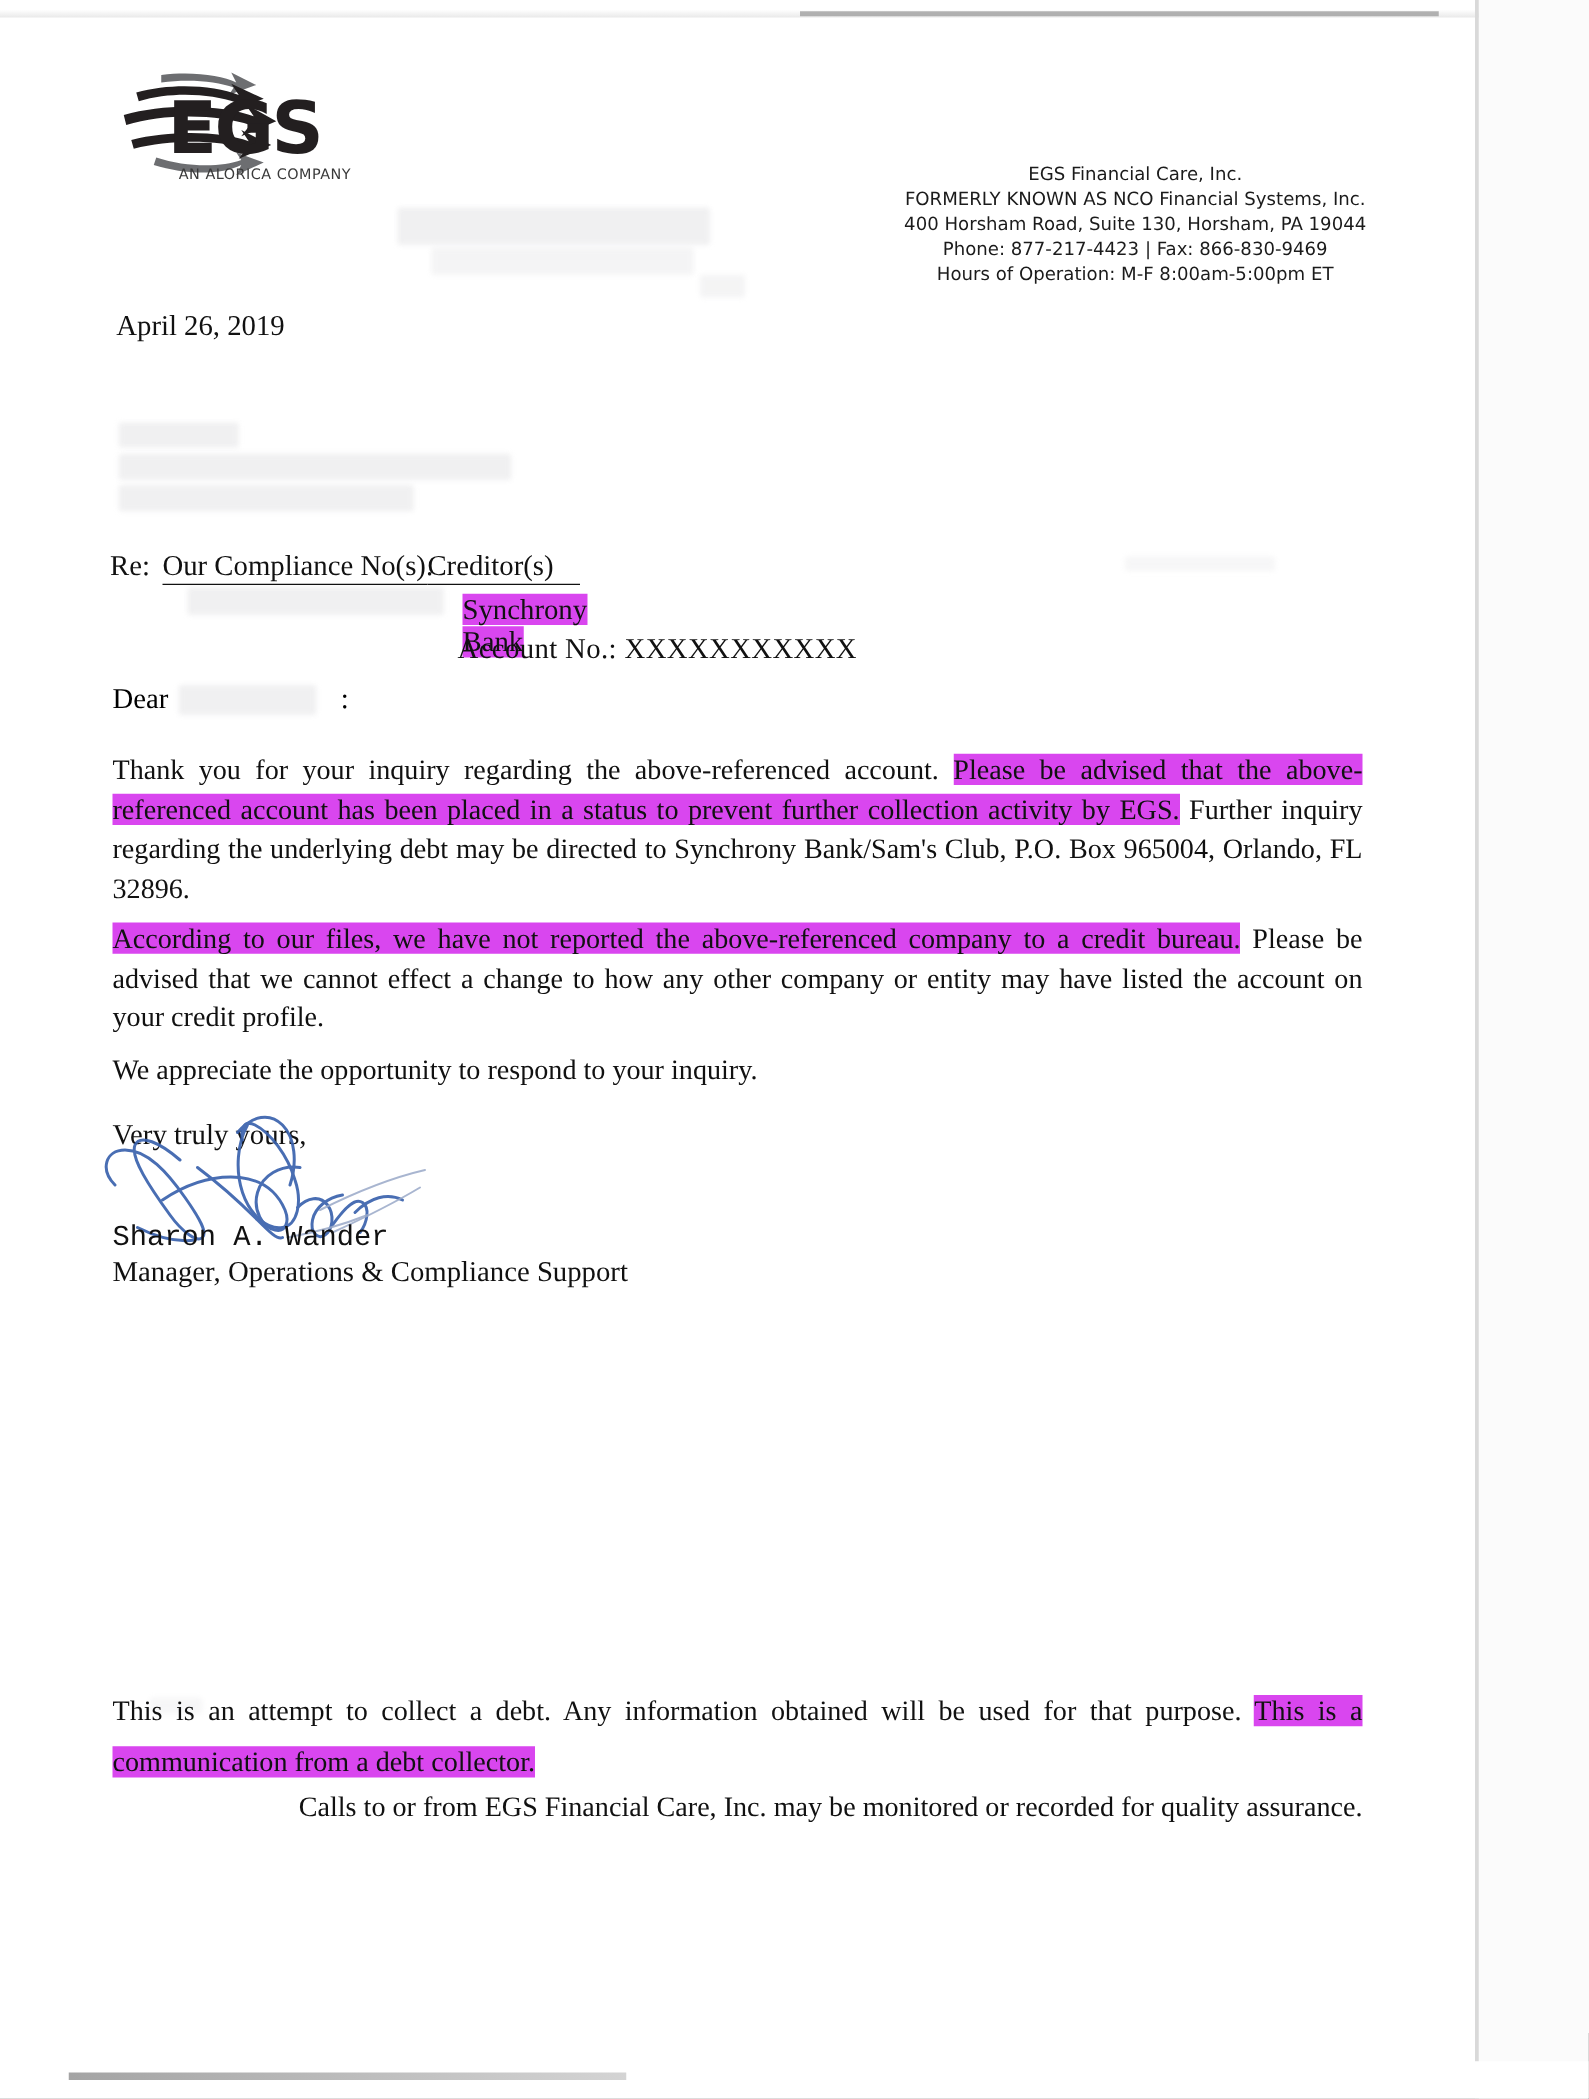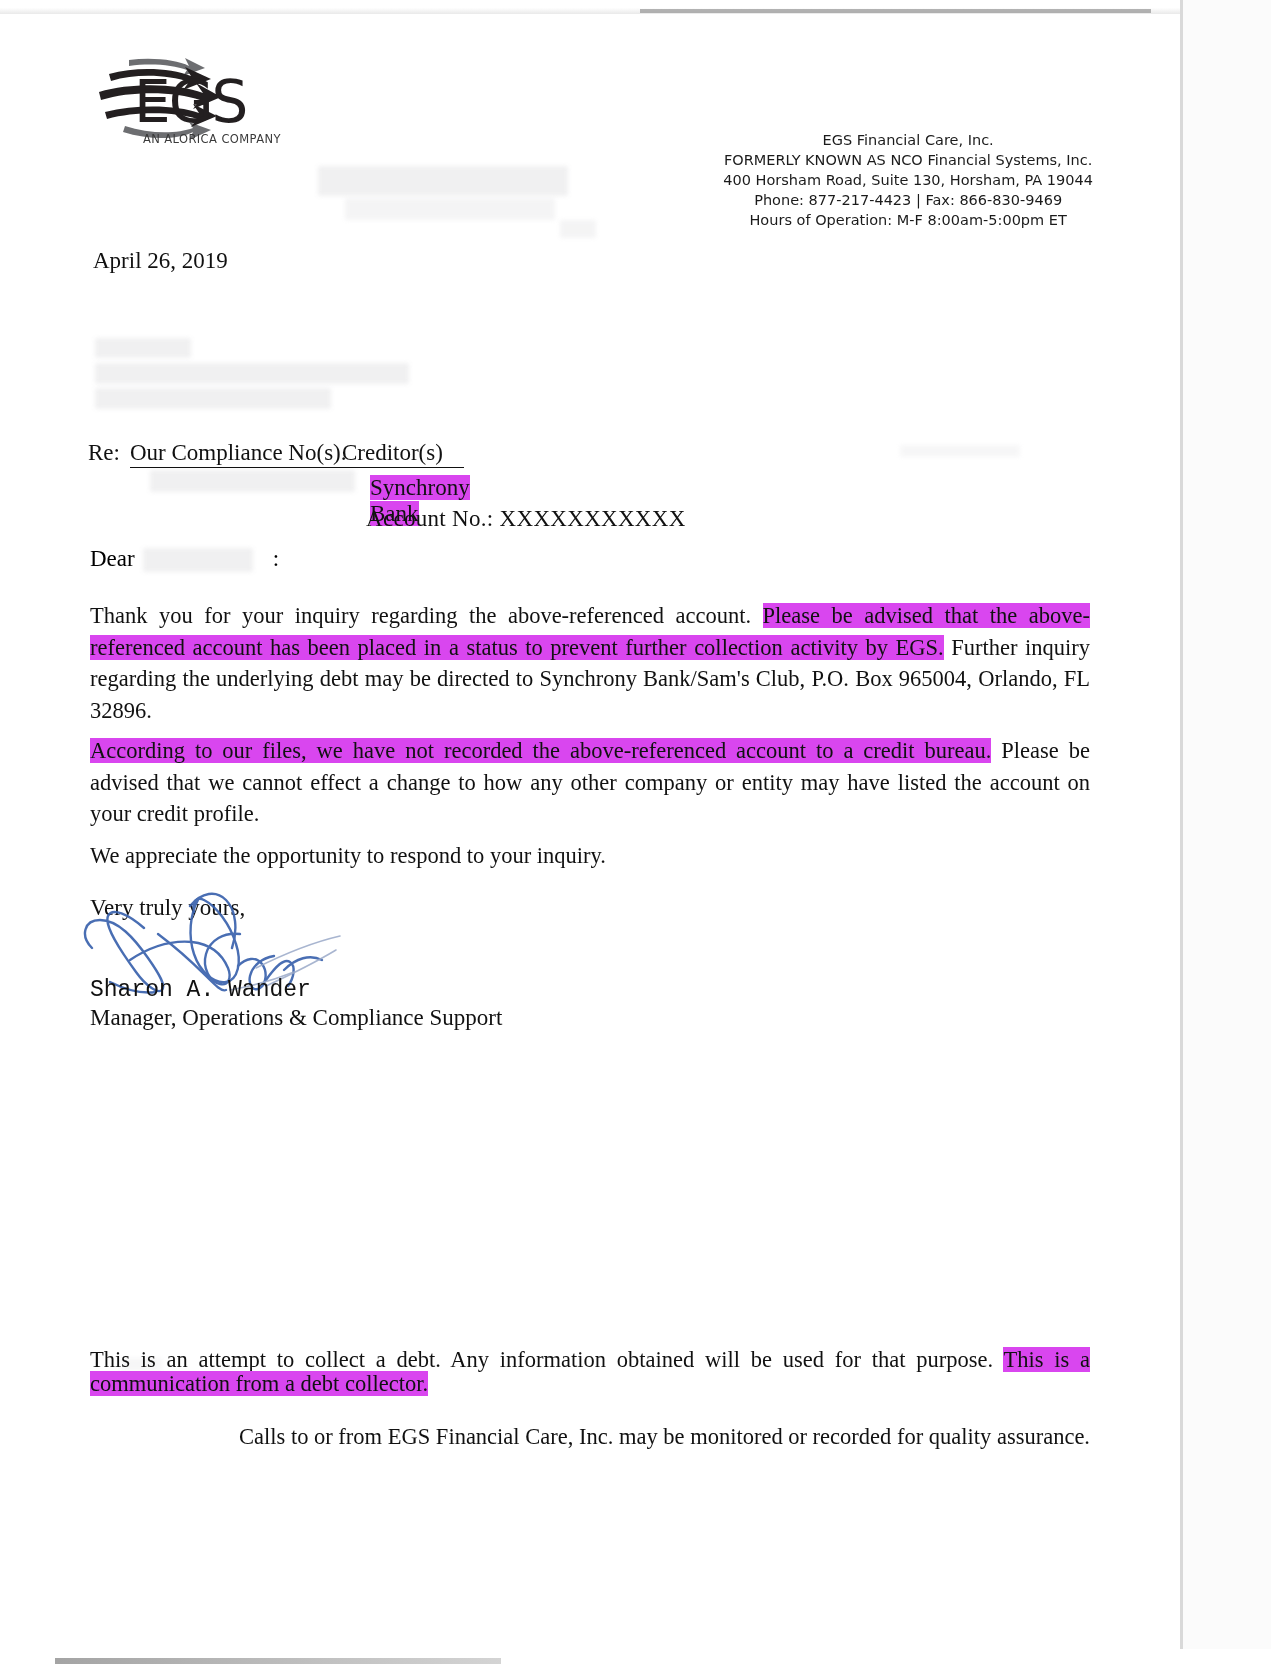--- a/index.html
+++ b/index.html
@@ -72,21 +72,21 @@
   .logo-swoosh {
     position: absolute;
     left: 0; top: 2px;
     width: 128px; height: 92px;
   }
   .logo-word {
     position: absolute;
     left: 41px;
     top: 14px;
     font-family: "DejaVu Sans", sans-serif;
-    font-weight: normal;
+    font-weight: bold;
     font-size: 58px;
     letter-spacing: -2px;
     color: #231f20;
   }
   .logo-tag {
     position: absolute;
     left: 50px;
     top: 78px;
     font-family: "DejaVu Sans", sans-serif;
     font-size: 11.5px;
@@ -232,21 +232,21 @@
     font-size: 23px;
     color: #111;
   }
 
   
   .disclaimer {
     position: absolute;
     left: 90px;
     width: 1000px;
     font-size: 22.5px;
-    line-height: 24px;
+    line-height: 41px;
     color: #111;
     text-align: justify;
   }
   .d1 { top: 1348px; }
   .d2 { top: 1425px; text-align: right; }
 </style>
 </head>
 <body>
 
 <div class="page">
@@ -300,21 +300,21 @@
     <div class="re-creditor"><span class="hl">Synchrony Bank</span></div>
     <div class="re-account"><span>Account No.:</span> <span>XXXXXXXXXXX</span></div>
   </div>
 
   <div class="salutation">
     <span>Dear</span><span class="colon">:</span>
   </div>
 
   <div class="body-text p1"><span>Thank you for your inquiry regarding the above-referenced account. </span><span class="hl">Please be advised that the above-referenced account has been placed in a status to prevent further collection activity by EGS.</span><span> Further inquiry regarding the underlying debt may be directed to Synchrony Bank/Sam's Club, P.O. Box 965004, Orlando, FL 32896.</span></div>
 
-  <div class="body-text p2"><span class="hl">According to our files, we have not recorded the above-referenced account to a credit bureau.</span><span> Please be advised that we cannot effect a change to how any other company or entity may have listed the account on your credit profile.</span></div>
+  <div class="body-text p2"><span class="hl">According to our files, we have not reported the above-referenced company to a credit bureau.</span><span> Please be advised that we cannot effect a change to how any other company or entity may have listed the account on your credit profile.</span></div>
 
   <div class="body-text p3">We appreciate the opportunity to respond to your inquiry.</div>
 
   <div class="sig-close">Very truly yours,</div>
 
   <svg class="signature-svg" viewBox="0 0 340 140">
     <g fill="none" stroke="#3a62ad" stroke-width="2.4" stroke-linecap="round" stroke-linejoin="round" opacity="0.92">
       <path d="M22 86 C10 74 14 58 30 58 C48 58 64 76 78 96 C90 113 96 124 92 128 C88 132 76 124 66 110 C50 88 34 64 38 54 C42 45 58 52 74 66"></path>
       <path d="M128 38 C120 52 118 74 124 92 C130 110 144 122 156 120 C168 118 172 100 166 82 C160 62 146 44 134 38 C126 34 122 40 124 50"></path>
       <path d="M60 98 C78 86 100 78 122 80 C140 82 152 92 158 106 C162 116 158 124 150 122 C140 120 132 106 136 92 C140 78 154 70 170 72"></path>

